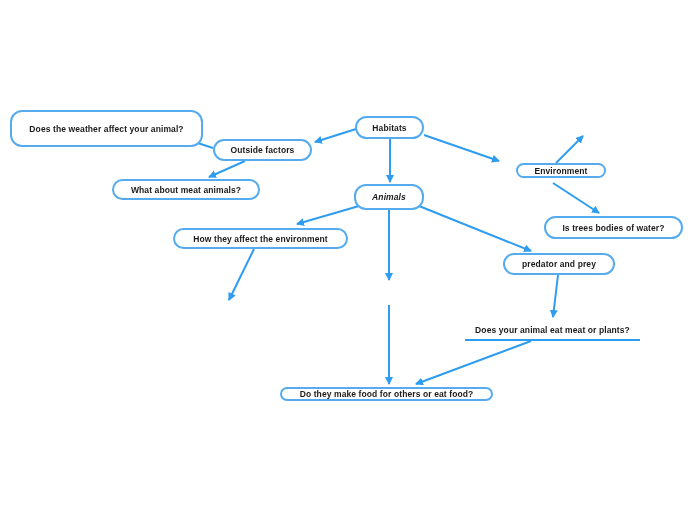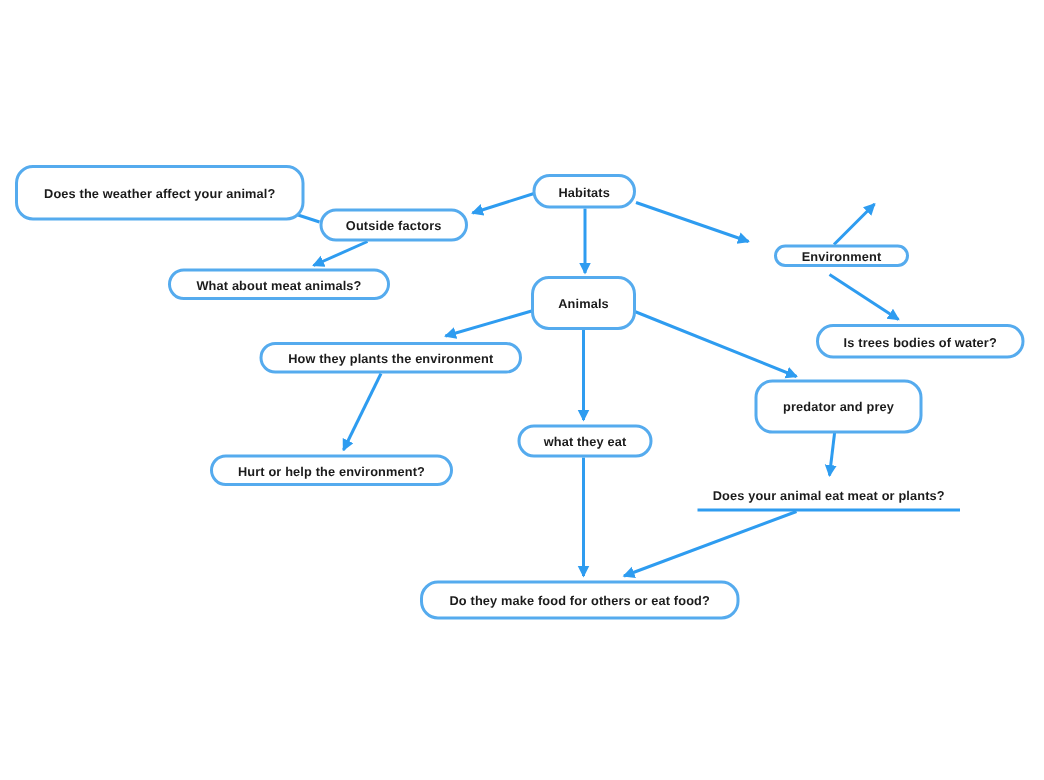--- a/index.html
+++ b/index.html
@@ -68,34 +68,28 @@
   </div>
     <div class="node" style="left: 112px; top: 179px; width: 148px; height: 21px;">
     <span class="node-label">What about meat animals?</span>
   </div>
     <div class="node" style="left: 516px; top: 163px; width: 90px; height: 15px;">
     <span class="node-label">Environment</span>
   </div>
     <div class="node" style="left: 544px; top: 216px; width: 139px; height: 23px;">
     <span class="node-label">Is trees bodies of water?</span>
   </div>
-    <div class="node" style="left: 354px; top: 184px; width: 70px; height: 36px;">
+    <div class="node" style="left: 354px; top: 184px; width: 70px; height: 26px; font-style: italic;">
     <span class="node-label">Animals</span>
   </div>
     <div class="node" style="left: 173px; top: 228px; width: 175px; height: 21px;">
-    <span class="node-label">How they plants the environment</span>
+    <span class="node-label">How they affect the environment</span>
   </div>
-    <div class="node" style="left: 140px; top: 303px; width: 162px; height: 21px;">
-    <span class="node-label">Hurt or help the environment?</span>
-  </div>
-    <div class="node" style="left: 345px; top: 283px; width: 90px; height: 22px;">
-    <span class="node-label">what they eat</span>
-  </div>
-    <div class="node" style="left: 503px; top: 253px; width: 112px; height: 36px;">
+    <div class="node" style="left: 503px; top: 253px; width: 112px; height: 22px;">
     <span class="node-label">predator and prey</span>
   </div>
     <div class="node underline" style="left: 465px; top: 320px; width: 175px; height: 21px;">
     <span class="node-label">Does your animal eat meat or plants?</span>
   </div>
-    <div class="node" style="left: 280px; top: 387px; width: 213px; height: 26px;">
+    <div class="node" style="left: 280px; top: 387px; width: 213px; height: 14px;">
     <span class="node-label">Do they make food for others or eat food?</span>
   </div>
   </div>
 
 </body></html>

